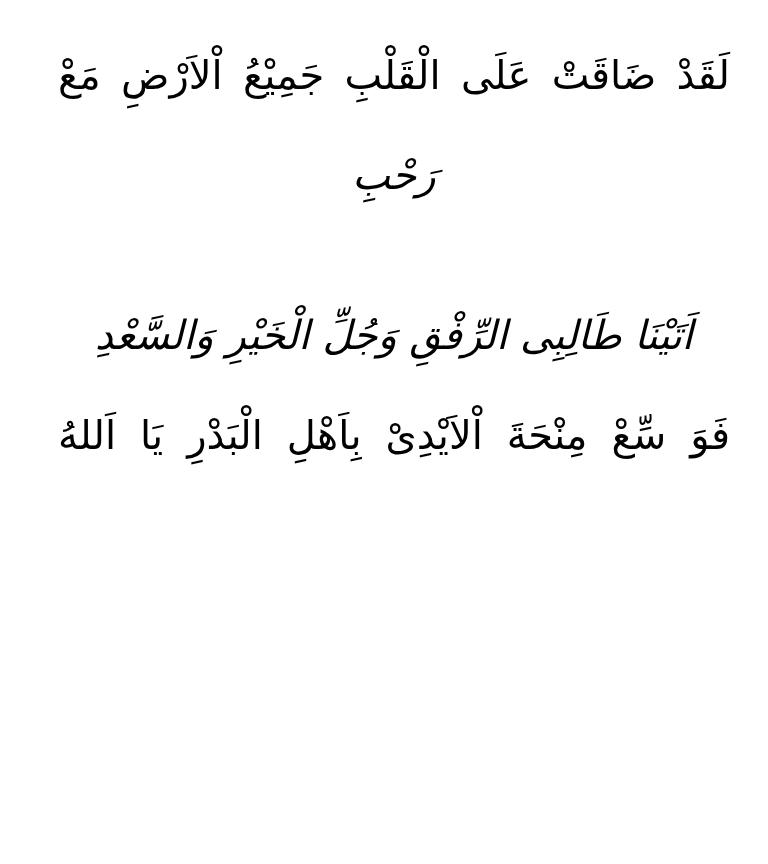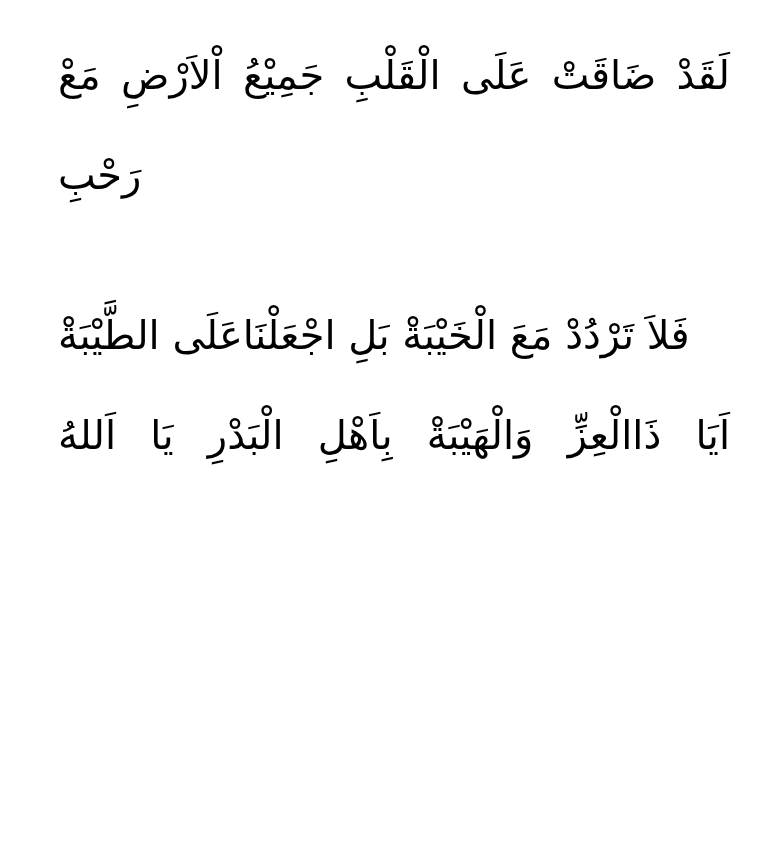--- a/index.html
+++ b/index.html
@@ -29,32 +29,33 @@
     line-height: 100px;
     color: #000000;
     white-space: nowrap;
   }
   .line.justify {
     white-space: normal;
     text-align: justify;
     text-align-last: justify;
   }
   .line.right {
-    text-align: left;
+    text-align: center;
+    font-style: italic;
   }
 </style>
 </head>
 <body>
 
 <div class="page">
 
   <div class="stanza">
     <div class="line justify">لَقَدْ ضَاقَتْ عَلَى الْقَلْبِ جَمِيْعُ اْلاَرْضِ مَعْ</div>
     <div class="line right">رَحْبِ</div>
   </div>
 
+  <div class="stanza">
+    <div class="line right">اَتَيْنَا طَالِبِى الرِّفْقِ وَجُلِّ الْخَيْرِ وَالسَّعْدِ</div>
+    <div class="line justify">فَوَ سِّعْ مِنْحَةَ اْلاَيْدِىْ بِاَهْلِ الْبَدْرِ يَا اَللهُ</div>
+  </div>
 
-  <div class="stanza">
-    <div class="line right">فَلاَ تَرْدُدْ مَعَ الْخَيْبَةْ بَلِ اجْعَلْنَاعَلَى الطَّيْبَةْ</div>
-    <div class="line justify">اَيَا ذَاالْعِزِّ وَالْهَيْبَةْ بِاَهْلِ الْبَدْرِ يَا اَللهُ</div>
-  </div>
 
 </div>
 
 </body></html>

